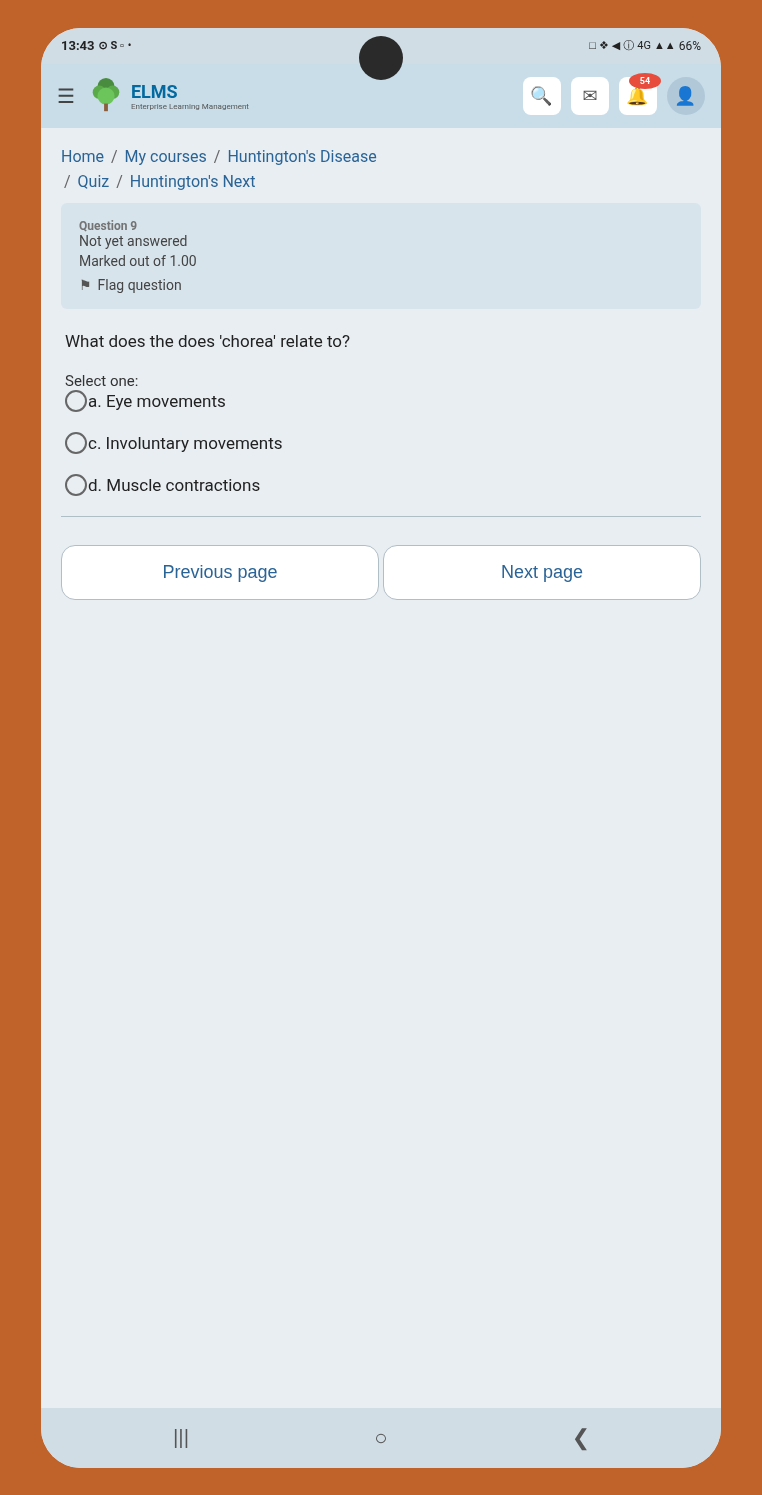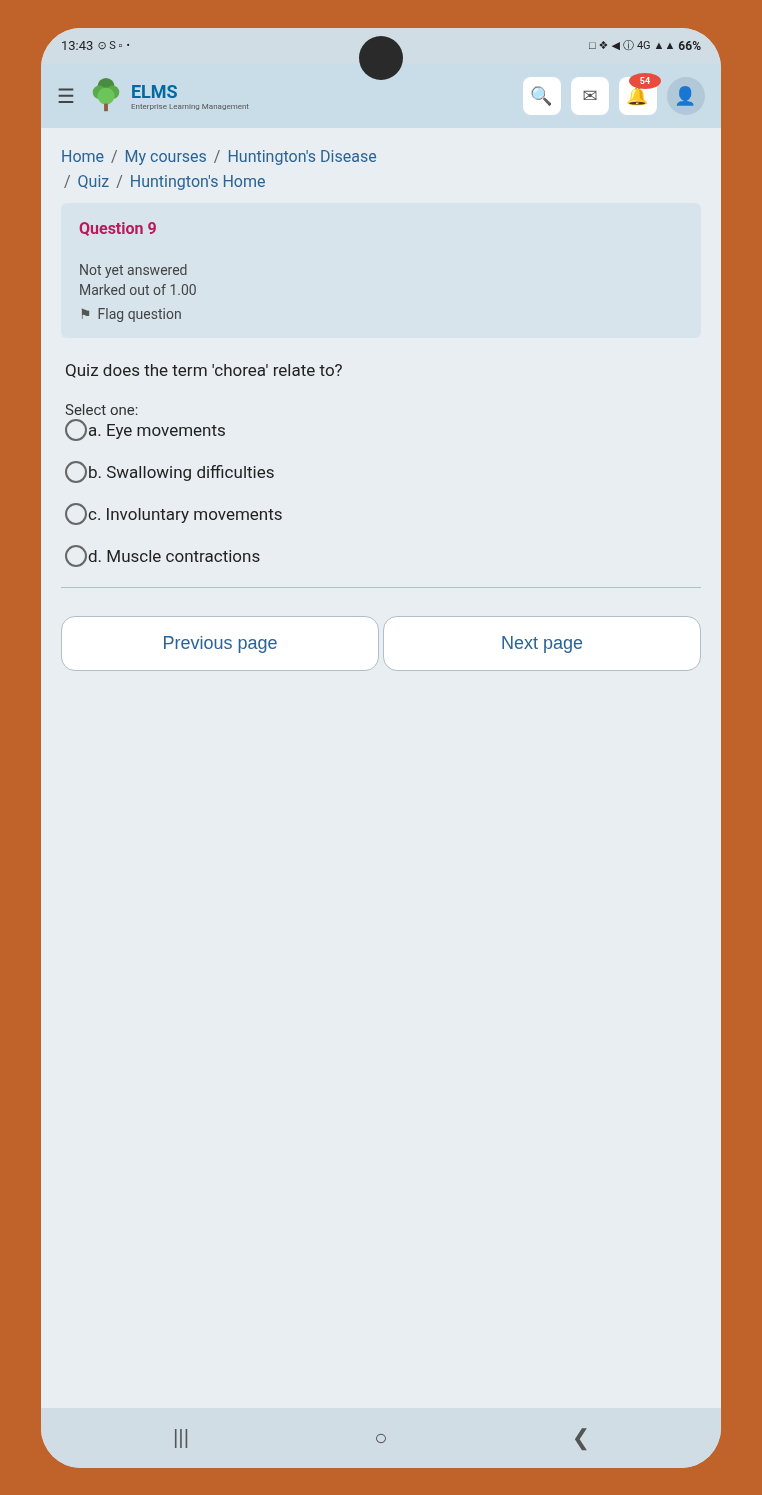--- a/index.html
+++ b/index.html
@@ -31,38 +31,38 @@
       background: #d0dde5;
       padding: 8px 20px;
       display: flex;
       align-items: center;
       justify-content: space-between;
       height: 36px;
     }
 
     .status-left {
       font-size: 13px;
-      font-weight: normal;
+      font-weight: bold;
       color: #222;
       display: flex;
       align-items: center;
       gap: 4px;
     }
 
     .status-icons {
       display: flex;
       align-items: center;
       gap: 3px;
       font-size: 11px;
       color: #222;
     }
 
     .battery {
       font-size: 12px;
-      font-weight: bold;
+      font-weight: normal;
       color: #222;
     }
 
     
     .nav-bar {
       background: #c8dde8;
       padding: 10px 16px;
       display: flex;
       align-items: center;
       gap: 12px;
@@ -170,24 +170,24 @@
 
     
     .question-card {
       background: #d8e4ec;
       border-radius: 6px;
       padding: 16px 18px;
       margin-bottom: 20px;
     }
 
     .question-number {
-      font-size: 16px;
+      font-size: 12px;
       font-weight: bold;
-      color: #be185d;
-      margin-bottom: 24px;
+      color: #737373;
+      margin-bottom: 0;
     }
 
     .question-number span {
       font-weight: bold;
     }
 
     .question-status {
       font-size: 14px;
       color: #444;
       margin-bottom: 4px;
@@ -382,48 +382,44 @@
     <div class="breadcrumb">
       <span>Home</span>
       <span class="separator">/</span>
       <span>My courses</span>
       <span class="separator">/</span>
       <span>Huntington's Disease</span>
       <br>
       <span class="separator">/</span>
       <span>Quiz</span>
       <span class="separator">/</span>
-      <span>Huntington's Home</span>
+      <span>Huntington's Next</span>
     </div>
 
     <div class="question-card">
       <div class="question-number">
         <span>Question</span>
         <span>9</span>
       </div>
       <div class="question-status">Not yet answered</div>
       <div class="question-marked">Marked out of 1.00</div>
       <div class="flag-question">
         <span class="flag-icon">⚑</span>
         <span>Flag question</span>
       </div>
     </div>
 
-    <div class="question-text">Quiz does the term 'chorea' relate to?</div>
+    <div class="question-text">What does the does 'chorea' relate to?</div>
 
     <div class="select-label">Select one:</div>
 
     <ul class="options-list">
       <li class="option-item">
         <div class="radio-circle"></div>
         <span class="option-text">a. Eye movements</span>
-      </li>
-      <li class="option-item">
-        <div class="radio-circle"></div>
-        <span class="option-text">b. Swallowing difficulties</span>
       </li>
       <li class="option-item">
         <div class="radio-circle"></div>
         <span class="option-text">c. Involuntary movements</span>
       </li>
       <li class="option-item">
         <div class="radio-circle"></div>
         <span class="option-text">d. Muscle contractions</span>
       </li>
     </ul>

